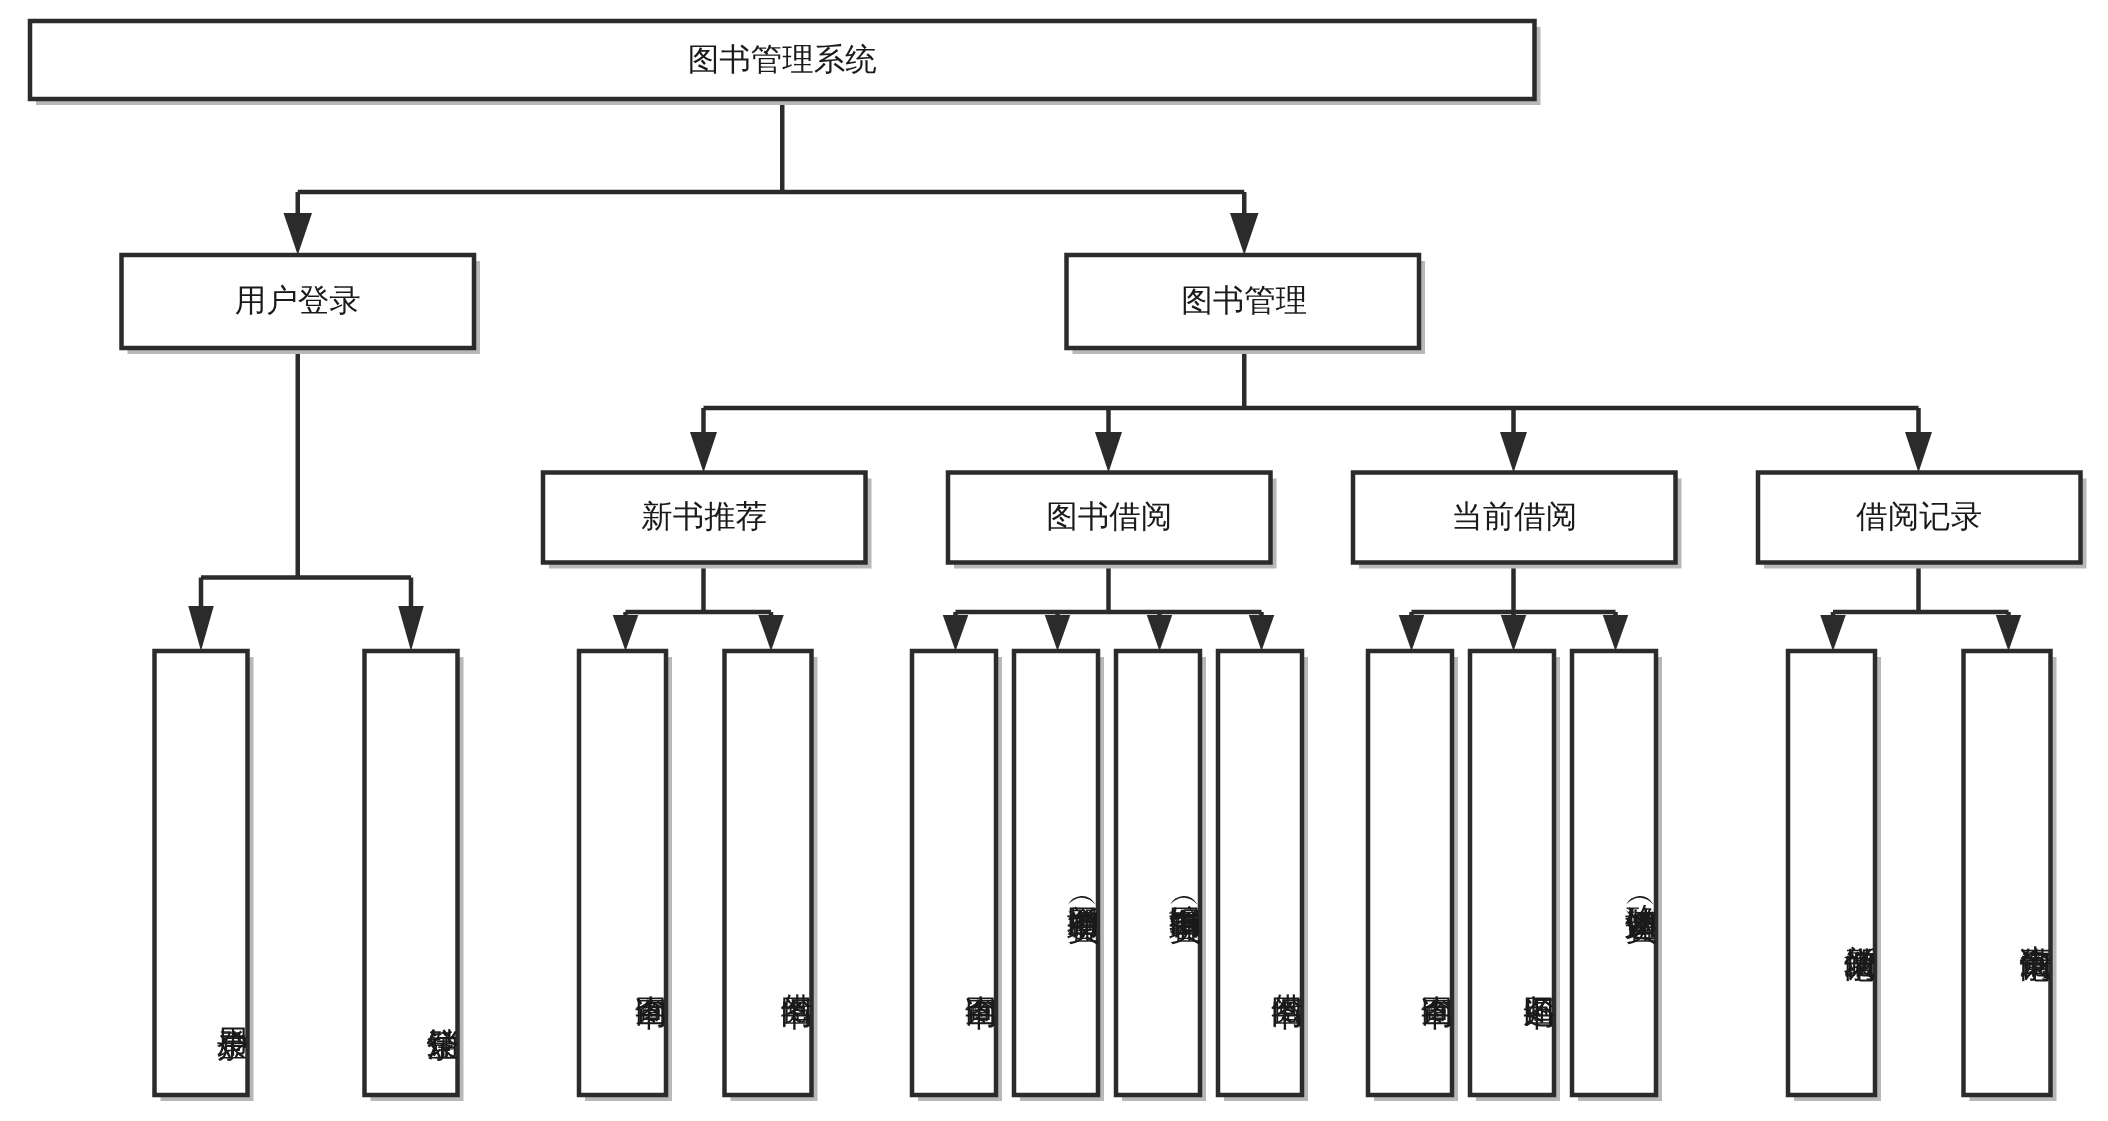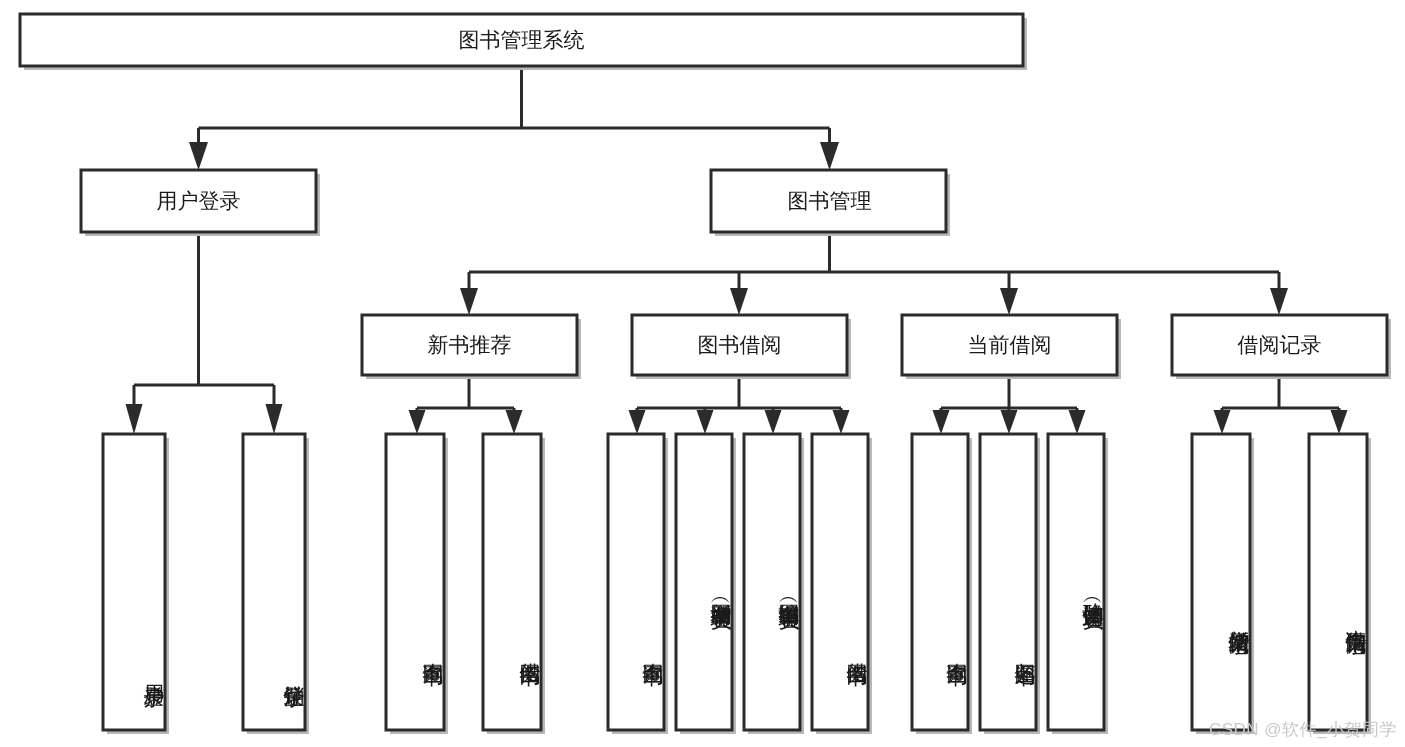--- a/index.html
+++ b/index.html
@@ -271,15 +271,14 @@
   <div class="leaf-label" style="left:912px; top:434px; width:56px; height:296px; padding-top:66px;">查询图书</div>
 
   <div class="leaf-label" style="left:980px; top:434px; width:56px; height:296px; padding-top:66px;">归还图书</div>
 
   <div class="leaf-label" style="left:1048px; top:434px; width:56px; height:296px; padding-top:8px;">确认归还（管理员）</div>
 
   <div class="leaf-label" style="left:1192px; top:434px; width:58px; height:296px; padding-top:34px;">新增借阅记录</div>
 
   <div class="leaf-label" style="left:1309px; top:434px; width:58px; height:296px; padding-top:34px;">查询借阅记录</div>
 
-  <div class="watermark">CSDN @软件_小贺同学</div>
 
 </div>
 
 </body></html>

